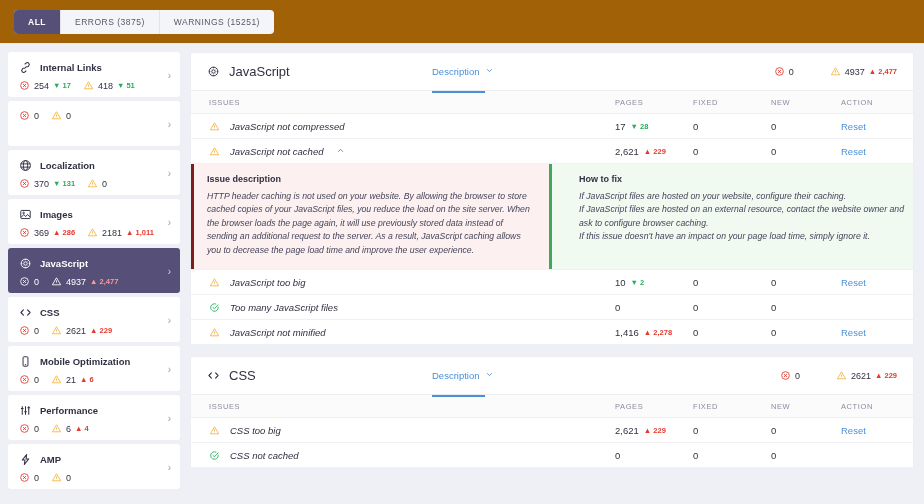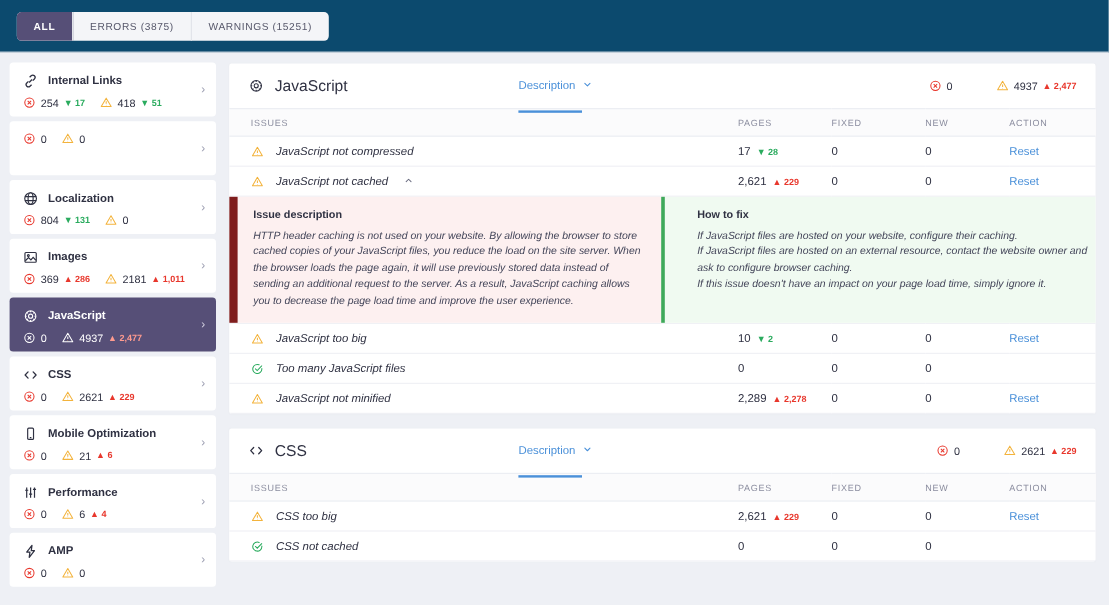--- a/index.html
+++ b/index.html
@@ -5,21 +5,21 @@
   * { box-sizing: border-box; margin: 0; padding: 0; }
   html, body {
     width: 924px; height: 504px;
     background: #eef0f5;
     font-family: "Liberation Sans", sans-serif;
     overflow: hidden;
   }
 
   
   .topbar {
-    height: 44px; background: #0c4a6e;
+    height: 44px; background: #a16207;
     display: flex; align-items: center; padding-left: 14px;
     border-bottom: 1px solid #e8eaef;
   }
   .tabs {
     display: flex; align-items: stretch;
     background: #f4f5f8; border-radius: 4px;
     height: 24px; overflow: hidden;
   }
   .tab {
     display: flex; align-items: center; justify-content: center;
@@ -111,21 +111,21 @@
   .col-action{ width: 80px; }
   .issue-cell { display: flex; align-items: center; gap: 10px; padding-left: 18px; font-style: italic; }
   .issue-cell .rico svg { width: 11px; height: 11px; display: block; }
   .caret { color: #6a6c80; font-size: 9px; margin-left: 3px; }
   .num { display: flex; align-items: center; gap: 5px; }
   .reset { color: #4a90d9; cursor: pointer; }
 
   
   .expand { display: flex; }
   .exp-half { flex: 1; padding: 10px 14px 12px 13px; }
-  .exp-left  { background: #fdf0f0; border-left: 7px solid #7f1d1d; }
+  .exp-left  { background: #fdf0f0; border-left: 3px solid #7f1d1d; }
   .exp-right { background: #f0faf1; border-left: 3px solid #3fa85a; padding-left: 27px; }
   .exp-h { font-size: 9px; font-weight: bold; color: #2f3142; margin-bottom: 6px; }
   .exp-p { font-size: 8.7px; font-style: italic; color: #44465a; line-height: 1.55; }
 </style>
 </head>
 <body>
 
 <div class="topbar">
   <div class="tabs" id="tabs">
       <div class="tab active">
@@ -217,21 +217,21 @@
       <span>Localization</span>
     </div>
     <div class="side-stats">
       <span class="stat">
         <span class="ic-err">
               <svg viewBox="0 0 16 16" fill="none" stroke="#e8372c" stroke-width="1.25">
                 <circle cx="8" cy="8" r="5.6"></circle>
                 <path d="m5.9 5.9 4.2 4.2M10.1 5.9l-4.2 4.2"></path>
               </svg>
             </span>
-        <span class="v">804</span>
+        <span class="v">370</span>
         <span class="delta down">▼ 131</span>
       </span>
       <span class="stat">
         <span class="ic-warn">
               <svg viewBox="0 0 16 16" fill="none" stroke="#f3b33c" stroke-width="1.25" stroke-linejoin="round">
                 <path d="M8 2.6 14 12.8H2z"></path>
                 <path d="M8 6.4v3.1"></path>
                 <circle cx="8" cy="11" r="0.45" fill="#f3b33c" stroke="none"></circle>
               </svg>
             </span>
@@ -629,21 +629,21 @@
                       <path d="M8 6.4v3.1"></path>
                       <circle cx="8" cy="11" r="0.45" fill="#f3b33c" stroke="none"></circle>
                     </svg>
                   </span>
           <span>JavaScript not minified</span>
 
         </div>
       </td>
       <td class="col-pages">
         <span class="num">
-                  <span>2,289</span>
+                  <span>1,416</span>
                   <span class="delta up">▲ 2,278</span>
                 </span>
       </td>
       <td class="col-fixed">0</td>
       <td class="col-new">0</td>
       <td class="col-action"><span class="reset">Reset</span></td>
     </tr>
           </tbody>
     </table>
   </div>

